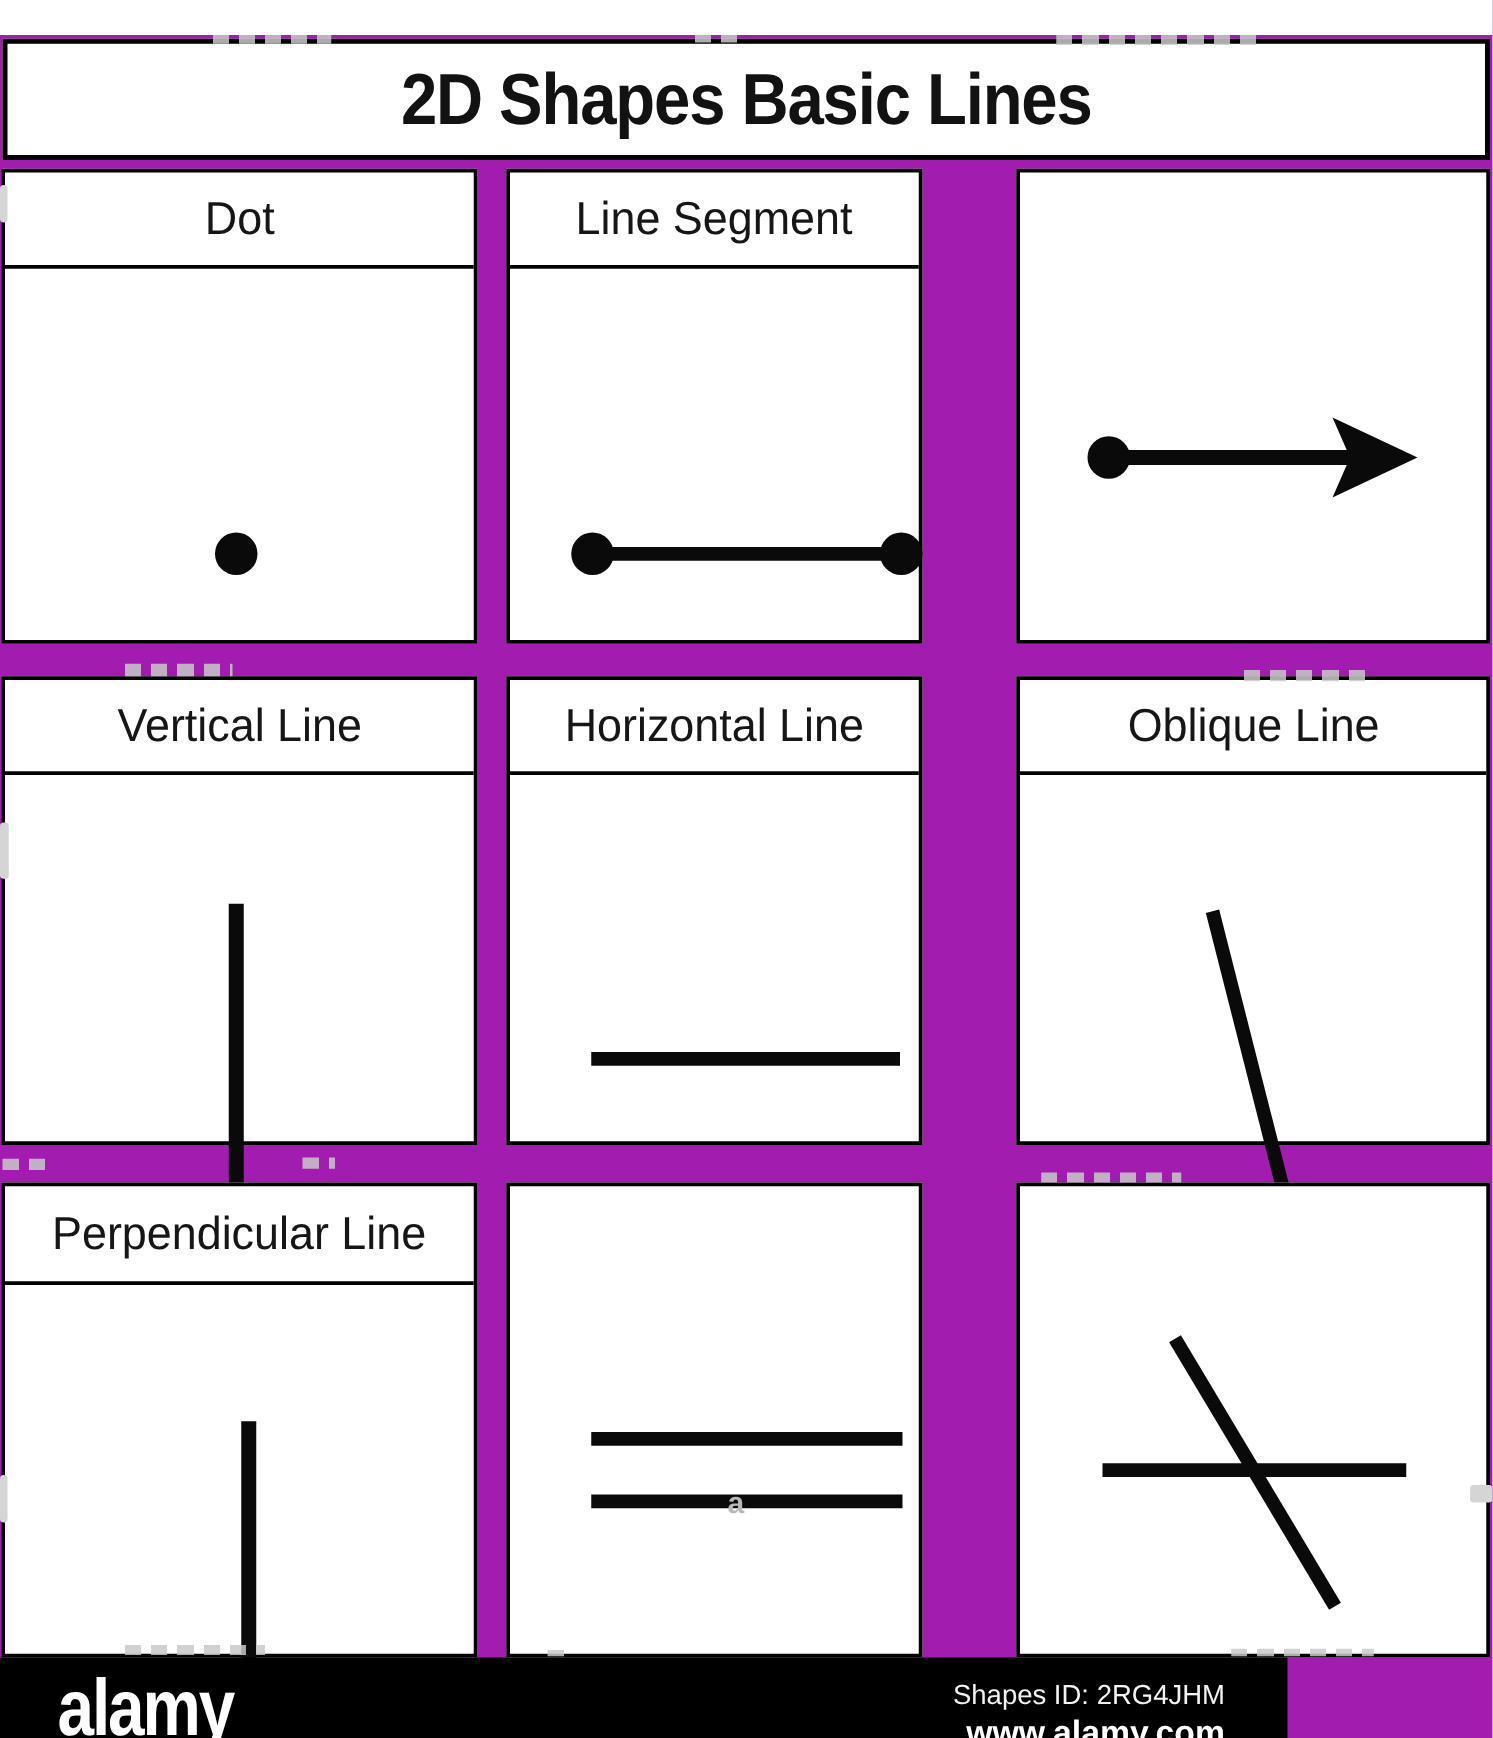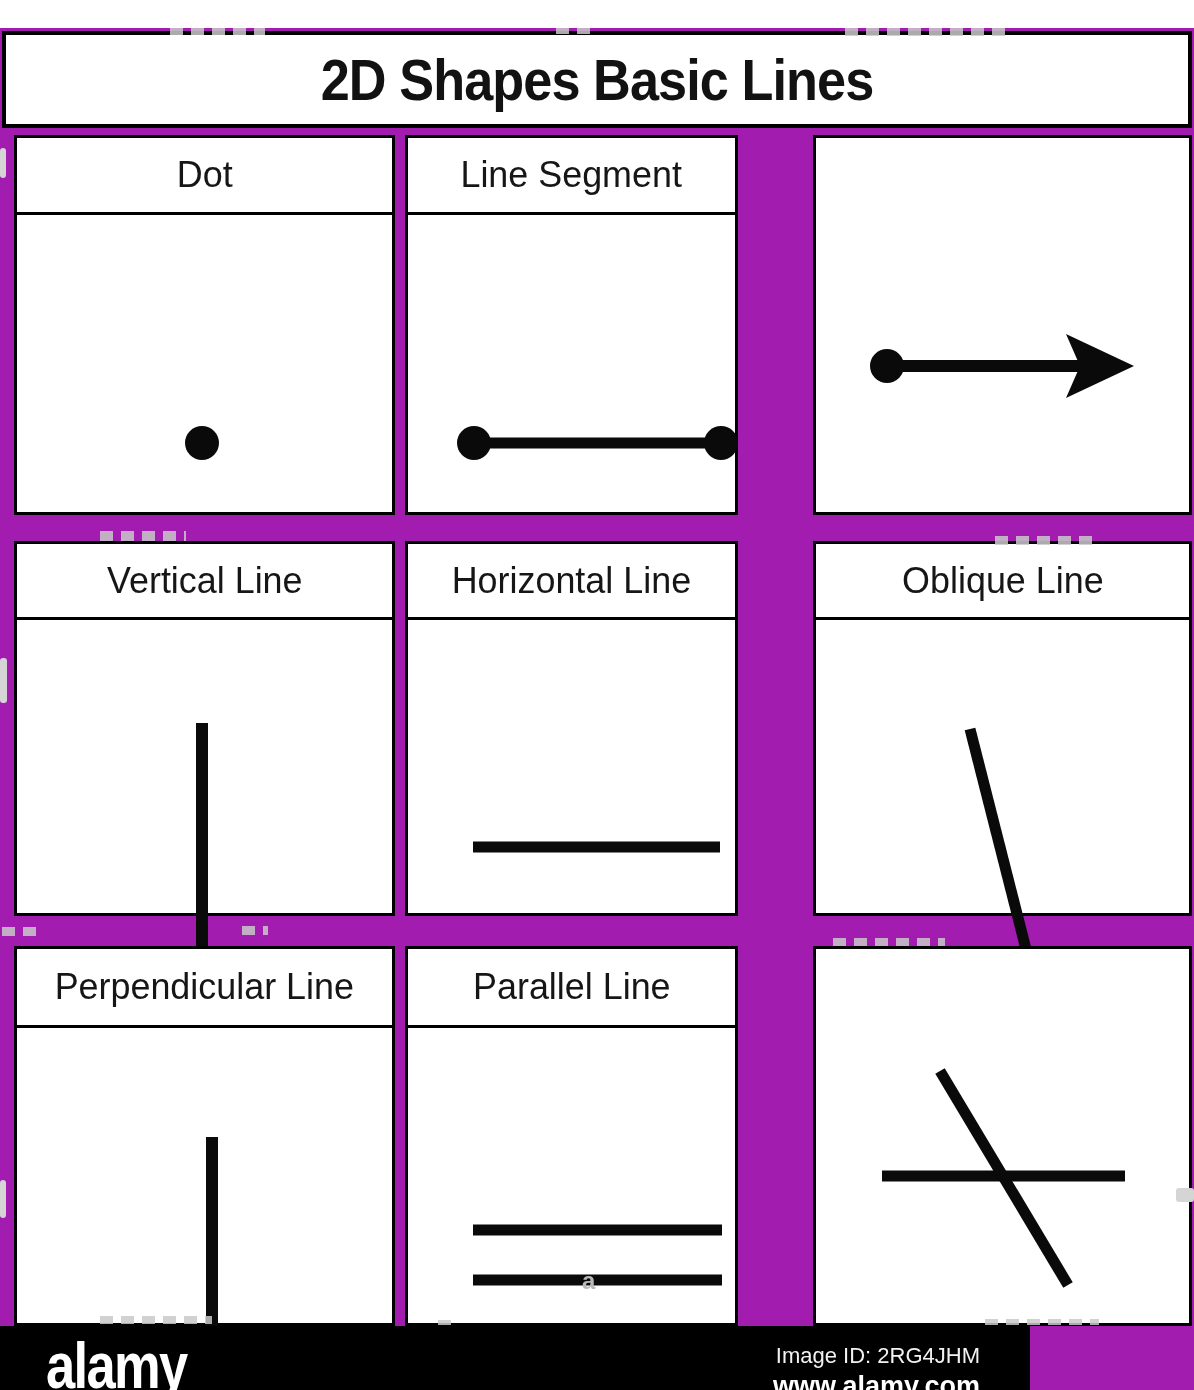--- a/index.html
+++ b/index.html
@@ -20,21 +20,21 @@
   .title-text{
     font-size:58px;font-weight:bold;color:#121212;
     letter-spacing:-1px;white-space:nowrap;
     display:inline-block;transform:scaleX(0.9);transform-origin:center;
   }
   
   .cell{
     position:absolute;border:3px solid #000;box-sizing:border-box;
     background:#fff;display:flex;flex-direction:column;
   }
-  .c1{left:14px;width:381px}
+  .c1{left:1px;width:381px}
   .c2{left:405px;width:333px}
   .c3{left:813px;width:379px}
   .r1{top:107px;height:380px}
   .r2{top:513px;height:375px}
   .r3{top:918px;height:380px}
   .cell-header{
     border-bottom:3px solid #000;
     display:flex;align-items:center;justify-content:center;
     flex:0 0 auto;
   }
@@ -156,23 +156,20 @@
       <span class="cell-label">Oblique Line</span>
     </div>
     <div class="cell-body">
       <svg class="figure" width="379" height="375" viewBox="0 0 379 375">
         <line class="ink" x1="157" y1="112" x2="217" y2="348" stroke-width="11"></line>
       </svg>
     </div>
   </div>
 
   <div class="cell r3 c2">
-    <div class="cell-header">
-      <span class="cell-label">Parallel Line</span>
-    </div>
     <div class="cell-body">
       <svg class="figure" width="384" height="380" viewBox="0 0 384 380">
         <line class="ink" x1="68" y1="205" x2="317" y2="205" stroke-width="11"></line>
         <line class="ink" x1="68" y1="255" x2="317" y2="255" stroke-width="11"></line>
         <text class="wm-frag" x="177" y="264" font-size="24">a</text>
       </svg>
     </div>
   </div>
 
   <div class="cell r3 c3">
@@ -197,18 +194,18 @@
   <div class="wm-dash" style="left:833px;top:910px;width:112px;height:8px"></div>
   <div class="wm-blob" style="left:0;top:1152px;width:6px;height:38px"></div>
   <div class="wm-blob" style="left:1176px;top:1160px;width:18px;height:14px"></div>
   <div class="wm-dash" style="left:100px;top:1288px;width:112px;height:8px"></div>
   <div class="wm-dash" style="left:438px;top:1292px;width:20px;height:5px"></div>
   <div class="wm-dash" style="left:985px;top:1291px;width:114px;height:6px"></div>
 
   <div class="footer-bar">
     <span class="brand-logo">alamy</span>
     <div class="footer-right">
-      <div class="image-id">Image ID: 2RG4JHM</div>
+      <div class="image-id">Shapes ID: 2RG4JHM</div>
       <div class="site-url">www.alamy.com</div>
     </div>
   </div>
 
 </div>
 
 </body></html>

